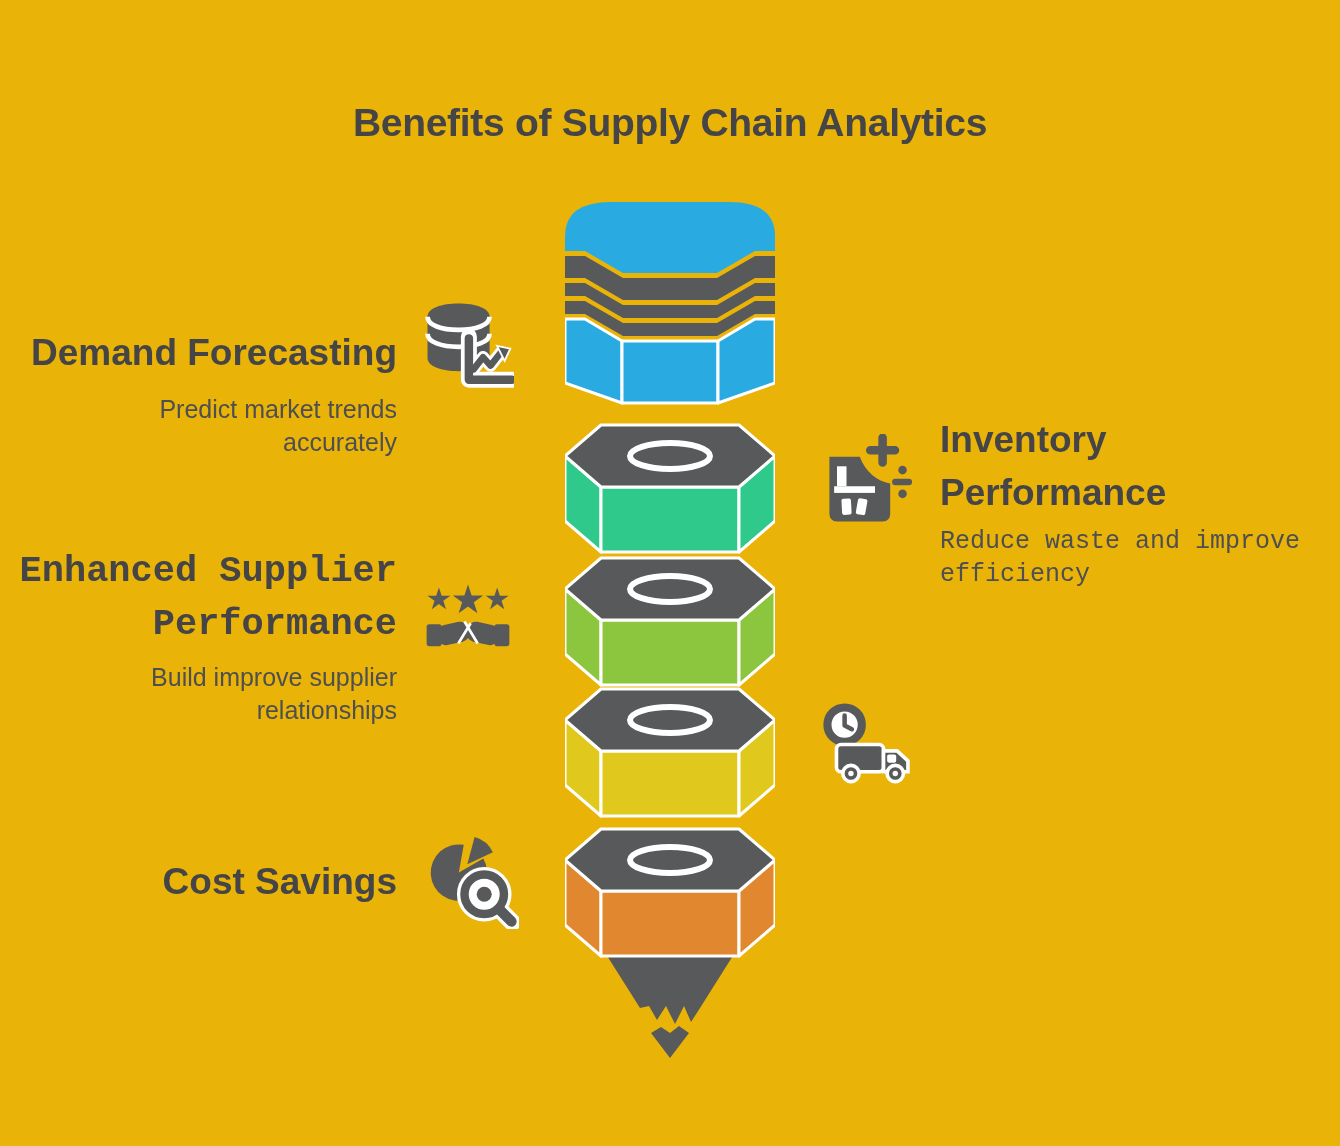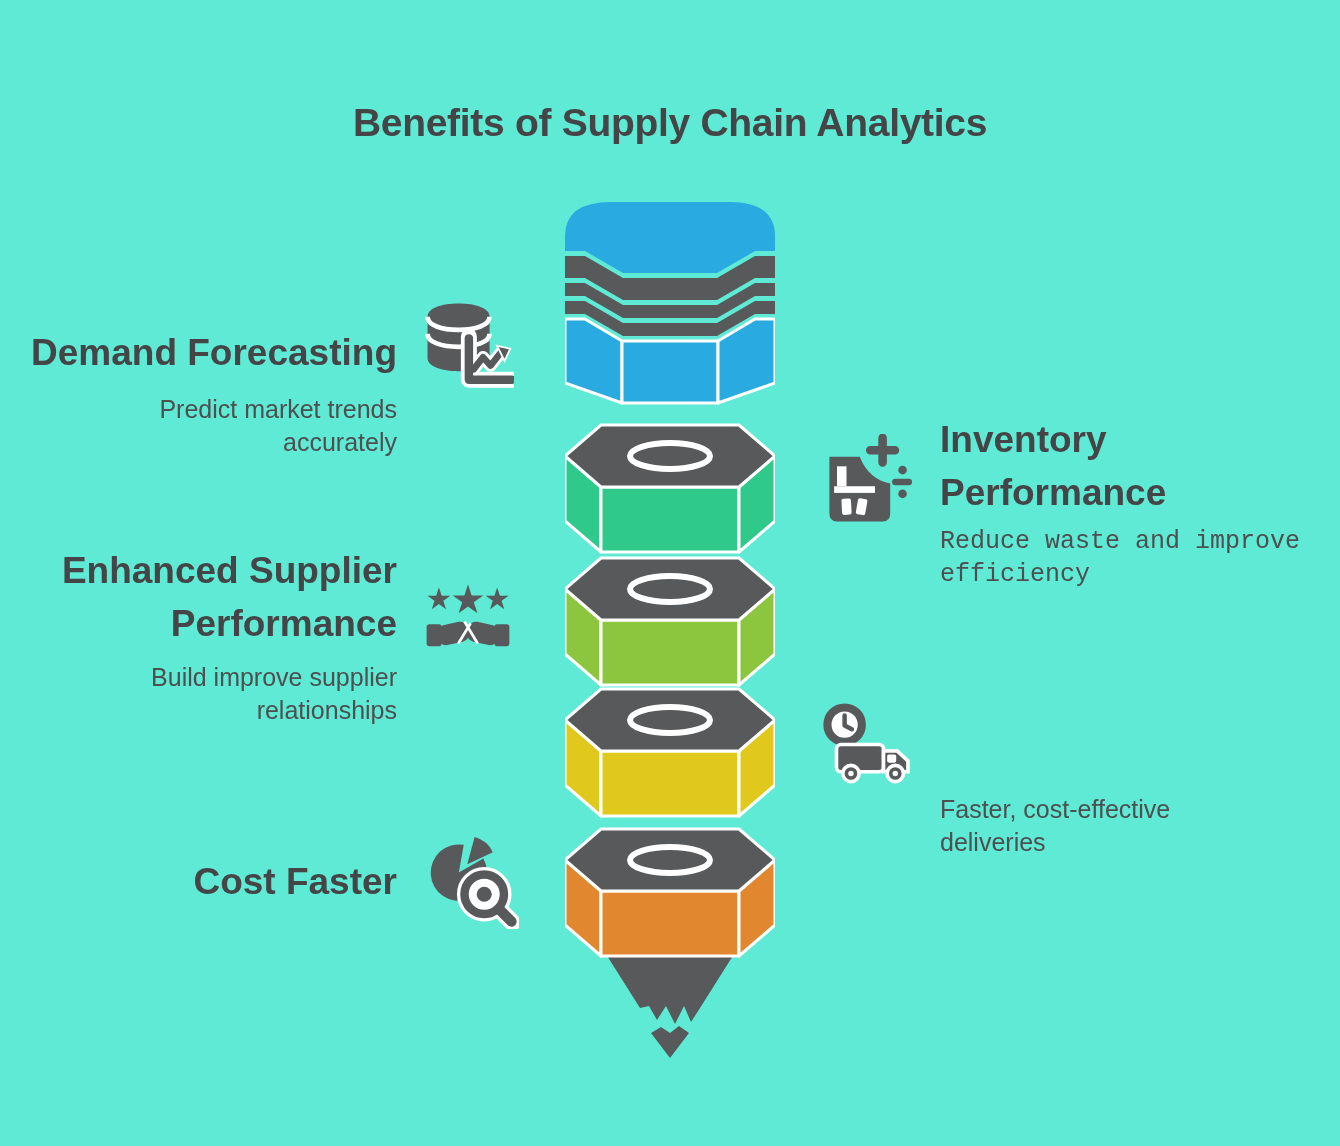--- a/index.html
+++ b/index.html
@@ -1,18 +1,18 @@
 <!DOCTYPE html>
 <html style="--c-heading: #454547; --c-body: #4d4f51; --c-gray: #58595b;"><head>
 <meta charset="utf-8">
 <style>
   html,body { margin:0; padding:0; background:#ffffff; }
   .canvas {
     position:relative; width:1340px; height:1146px; margin:0 auto;
-    background:#5eead4; overflow:hidden;
+    background:#eab308; overflow:hidden;
     font-family:"Liberation Sans", sans-serif;
   }
   .title {
     position:absolute; left:0; right:0; top:101px; text-align:center;
     font-size:39px; font-weight:700; color:var(--c-heading,#454547);
     letter-spacing:-0.3px;
   }
   .heading {
     position:absolute; font-size:37px; font-weight:700;
     color:var(--c-heading,#454547); white-space:pre-line; line-height:1.42;
@@ -89,39 +89,39 @@
       <path d="M8,21 C8,30 23,35 41,35 C59,35 74,30 74,21" fill="none" stroke="#fff" stroke-width="5"></path>
       <path d="M8,39 C8,48 23,53 41,53 C59,53 74,48 74,39" fill="none" stroke="#fff" stroke-width="5"></path>
       <path d="M52,42 L52,88 L98,88" fill="none" stroke="#fff" stroke-width="17" stroke-linecap="round" stroke-linejoin="round"></path>
       <path d="M57,77 L67,64 L75,73 L86,59" fill="none" stroke="#fff" stroke-width="13" stroke-linecap="round" stroke-linejoin="round"></path>
       <path d="M52,44 L52,88 L98,88" fill="none" stroke="currentColor" stroke-width="9" stroke-linecap="round" stroke-linejoin="round"></path>
       <path d="M57,77 L67,64 L75,73 L86,59" fill="none" stroke="currentColor" stroke-width="7" stroke-linecap="round" stroke-linejoin="round"></path>
       <polygon points="82,52 96,55 90,68" stroke="#fff" stroke-width="2"></polygon>
     </svg>
   </div>
 
-  <div class="heading align-right" style="top:545px;">Enhanced Supplier
+  <div class="heading align-right" style="top:545px;font-family:Liberation Mono, monospace;">Enhanced Supplier
 Performance</div>
   <div class="desc align-right" style="top:661px;">Build improve supplier
 relationships</div>
   <div class="icon" style="left:424px; top:574px;">
     <svg width="88" height="88" viewBox="0 0 100 100" fill="currentColor">
       <text x="17" y="40" font-size="34" text-anchor="middle" fill="currentColor">★</text>
       <text x="50" y="44" font-size="45" text-anchor="middle" fill="currentColor">★</text>
       <text x="83" y="40" font-size="34" text-anchor="middle" fill="currentColor">★</text>
       <rect x="3" y="57" width="17" height="25" rx="3"></rect>
       <rect x="80" y="57" width="17" height="25" rx="3"></rect>
       <rect x="15" y="56" width="36" height="23" rx="9" transform="rotate(-12 33 68)"></rect>
       <rect x="49" y="56" width="36" height="23" rx="9" transform="rotate(12 67 68)"></rect>
       <path d="M46,54 L61,79" stroke="#fff" stroke-width="3" fill="none"></path>
       <path d="M39,79 L53,56" stroke="#fff" stroke-width="3" fill="none"></path>
     </svg>
   </div>
 
-  <div class="heading align-right" style="top:856px;">Cost Faster</div>
+  <div class="heading align-right" style="top:856px;">Cost Savings</div>
   <div class="icon" style="left:425px; top:835px;">
     <svg width="94" height="94" viewBox="0 0 100 100" fill="currentColor">
       <path d="M36,40 L62,25 A30,30 0 1 1 41.2,10.5 Z"></path>
       <path d="M45,31 L52.8,2 A30,30 0 0 1 72.2,18.3 Z"></path>
       <circle cx="63" cy="63" r="21" fill="none" stroke="#fff" stroke-width="16"></circle>
       <line x1="78" y1="78" x2="93" y2="93" stroke="#fff" stroke-width="18" stroke-linecap="round"></line>
       <circle cx="63" cy="63" r="21" fill="#fff" stroke="currentColor" stroke-width="9"></circle>
       <circle cx="63" cy="63" r="8"></circle>
       <line x1="79" y1="79" x2="92" y2="92" stroke="currentColor" stroke-width="11" stroke-linecap="round"></line>
     </svg>
@@ -138,22 +138,20 @@
       <rect x="17" y="55" width="43" height="7" fill="#fff"></rect>
       <rect x="25" y="68" width="10" height="17" rx="2" fill="#fff" transform="rotate(-3 30 76)"></rect>
       <rect x="41" y="68" width="10" height="17" rx="2" fill="#fff" transform="rotate(10 46 76)"></rect>
       <path d="M68,4 L68,30 M55,17 L81,17" stroke="currentColor" stroke-width="9" stroke-linecap="round" fill="none"></path>
       <circle cx="89" cy="38" r="4.5"></circle>
       <rect x="78" y="47" width="21" height="7" rx="3.5"></rect>
       <circle cx="89" cy="63" r="4.5"></circle>
     </svg>
   </div>
 
-  <div class="desc align-left" style="top:793px;">Faster, cost-effective
-deliveries</div>
   <div class="icon" style="left:822px; top:702px;">
     <svg width="95" height="86" viewBox="0 0 105 95" fill="currentColor">
       <circle cx="25" cy="25" r="19" fill="#fff" stroke="currentColor" stroke-width="9"></circle>
       <path d="M25,15 L25,26 L33,30" fill="none" stroke="currentColor" stroke-width="5" stroke-linecap="round" stroke-linejoin="round"></path>
       <rect x="16" y="47" width="52" height="30" rx="5" stroke="#fff" stroke-width="4"></rect>
       <path d="M68,54 L83,54 L95,65 L95,77 L68,77 Z" stroke="#fff" stroke-width="4"></path>
       <rect x="72" y="58" width="10" height="9" rx="2" fill="#fff"></rect>
       <circle cx="32" cy="79" r="9" stroke="#fff" stroke-width="4"></circle>
       <circle cx="32" cy="79" r="3" fill="#fff"></circle>
       <circle cx="81" cy="79" r="9" stroke="#fff" stroke-width="4"></circle>

